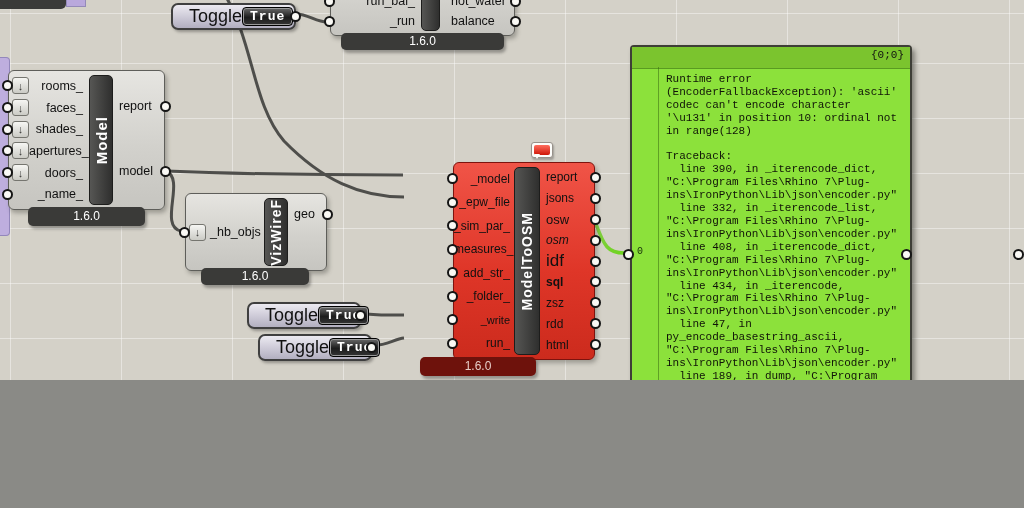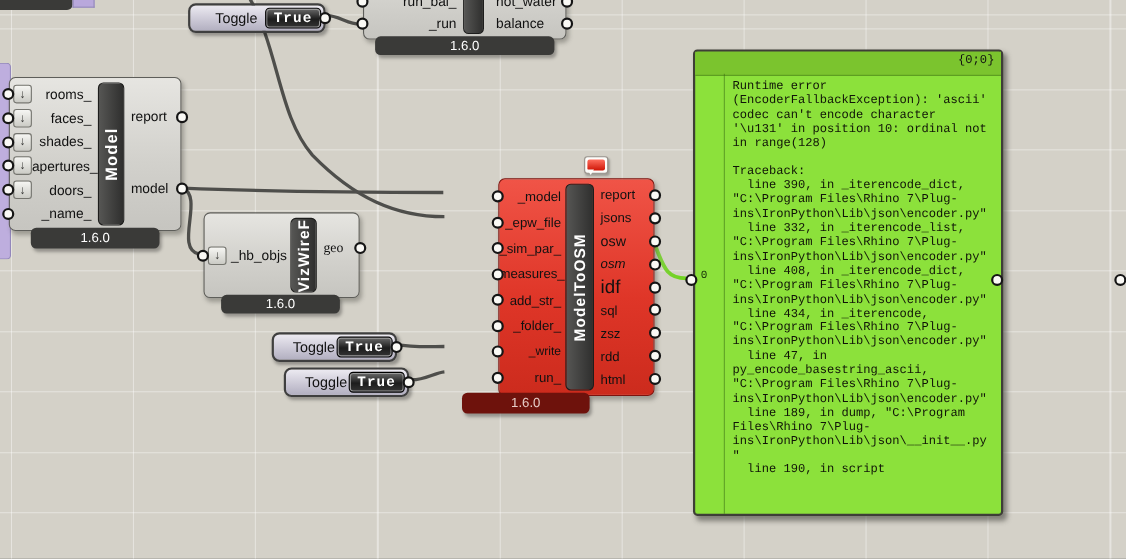--- a/index.html
+++ b/index.html
@@ -1,17 +1,17 @@
 <!DOCTYPE html>
 <html><head>
 <meta charset="utf-8">
 <style>
   html,body{margin:0;padding:0;background:#8a8a86;}
   .canvas{
-    position:relative;width:1024px;height:508px;overflow:hidden;
+    position:relative;width:1024px;height:380px;overflow:hidden;
     background-color:#d4d1c8;
     background-image:
       repeating-linear-gradient(0deg, rgba(255,255,255,.42) 0 1px, transparent 1px 55px),
       repeating-linear-gradient(90deg, rgba(255,255,255,.42) 0 1px, transparent 1px 111px);
     background-position:0 14px, 10px 0;
     font-family:"Liberation Sans", sans-serif;
   }
   .wires{position:absolute;left:0;top:0;width:1024px;height:508px;pointer-events:none;}
 
   
@@ -36,21 +36,21 @@
     font-size:11px;font-weight:bold;color:#3a3a38;}
   .dlspace{width:15px;margin-left:3px;flex:0 0 auto;}
   .ribbon{position:absolute;background:#3a3a38;color:#fff;border-radius:5px;text-align:center;
     font-size:12px;line-height:18px;box-shadow:2px 3px 3px rgba(0,0,0,.3);}
   .ribbon.red{background:#6e120c;color:#e6cdc8;}
 
   
   .toggle{position:absolute;height:23px;border:2px solid #3f3f3f;border-radius:7px;
     background:linear-gradient(180deg,#eceaf1 0%,#c9c6d4 60%,#b2afc0 100%);
     box-shadow:2px 2px 3px rgba(0,0,0,.3);display:flex;align-items:center;}
-  .toggle .tlabel{flex:1;text-align:center;font-size:13px;color:#111;padding-left:16px;}
+  .toggle .tlabel{flex:1;text-align:center;font-size:18px;color:#111;padding-left:16px;}
   .toggle .tval{height:17px;margin-right:2px;padding:0 7px;border:1px solid #000;border-radius:4px;
     background:linear-gradient(180deg,#6a6a6a 0%,#1c1c1c 55%,#343434 100%);
     box-shadow:inset 0 0 0 1px #9a9a9a;color:#fff;font-family:"Liberation Mono",monospace;
     font-size:13px;font-weight:bold;letter-spacing:1px;line-height:17px;}
 
   
   .panel{position:absolute;left:630px;top:45px;width:278px;height:420px;background:#8ce13b;
     border:2px solid #3e3e37;border-radius:4px;box-shadow:3px 4px 5px rgba(45,45,40,.5);}
   .panel-header{height:19px;background:#7bc42e;border-bottom:1px solid #5a9b21;text-align:right;
     padding:2px 6px 0 0;font-family:"Liberation Mono",monospace;font-size:11px;color:#111;}
@@ -177,21 +177,21 @@
 
   <div class="gh-comp" style="left:185px;top:193px;width:140px;height:76px;">
     <div class="prow" style="position:absolute;left:0;width:76px;top:27px;height:22px;">
       <span class="grip gl"></span>
       <span class="dlic">↓</span>
       <span class="plabel lab-r" style="text-align:left;padding-left:4px;">_hb_objs</span>
     </div>
     <div class="cbar" style="left:78px;width:22px;">
       <span class="vtext" style="font-size:14px;">VizWireF</span>
     </div>
-    <div class="prow" style="position:absolute;left:104px;width:36px;top:20px;height:22px;font-family:Liberation Serif, serif;">
+    <div class="prow" style="position:absolute;left:104px;width:36px;top:9px;height:22px;">
       <span class="plabel lab-l" style="padding-left:4px;">geo</span>
       <span class="grip gr"></span>
     </div>
   </div>
   <div class="ribbon" style="left:201px;top:268px;width:108px;height:17px;line-height:17px;">1.6.0</div>
 
   <div class="toggle" style="left:247px;top:302px;width:110px;">
     <span class="tlabel">Toggle</span>
     <span class="tval">True</span>
     <span class="grip gr"></span>
@@ -255,21 +255,21 @@
         </div>
       <div class="prow">
           <span class="plabel lab-l" style="font-size:12px;font-style:italic;">osm</span>
           <span class="grip gr"></span>
         </div>
       <div class="prow">
           <span class="plabel lab-l" style="font-size:17px;">idf</span>
           <span class="grip gr"></span>
         </div>
       <div class="prow">
-          <span class="plabel lab-l" style="font-size:12px;">sql</span>
+          <span class="plabel lab-l" style="font-size:12px;font-weight:bold;">sql</span>
           <span class="grip gr"></span>
         </div>
       <div class="prow">
           <span class="plabel lab-l" style="font-size:12px;">zsz</span>
           <span class="grip gr"></span>
         </div>
       <div class="prow">
           <span class="plabel lab-l" style="font-size:12px;">rdd</span>
           <span class="grip gr"></span>
         </div>

